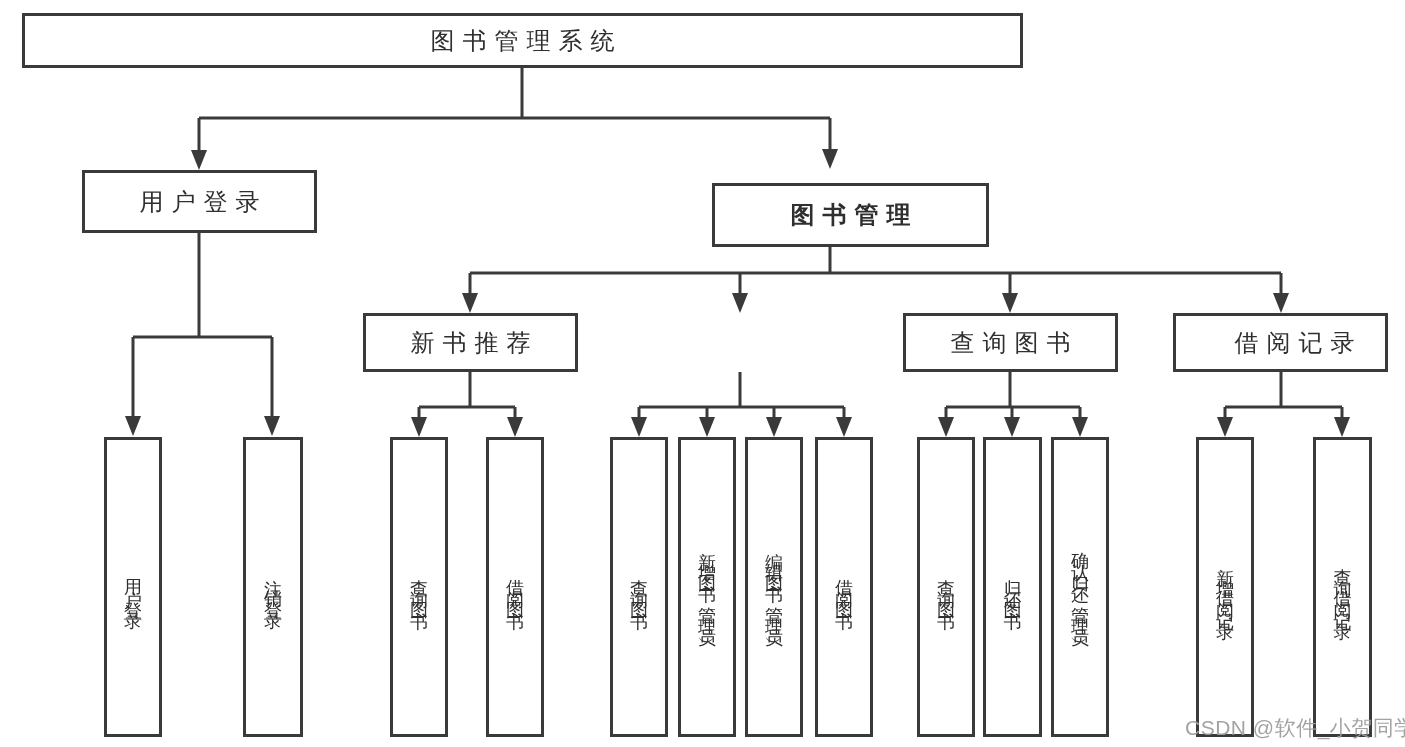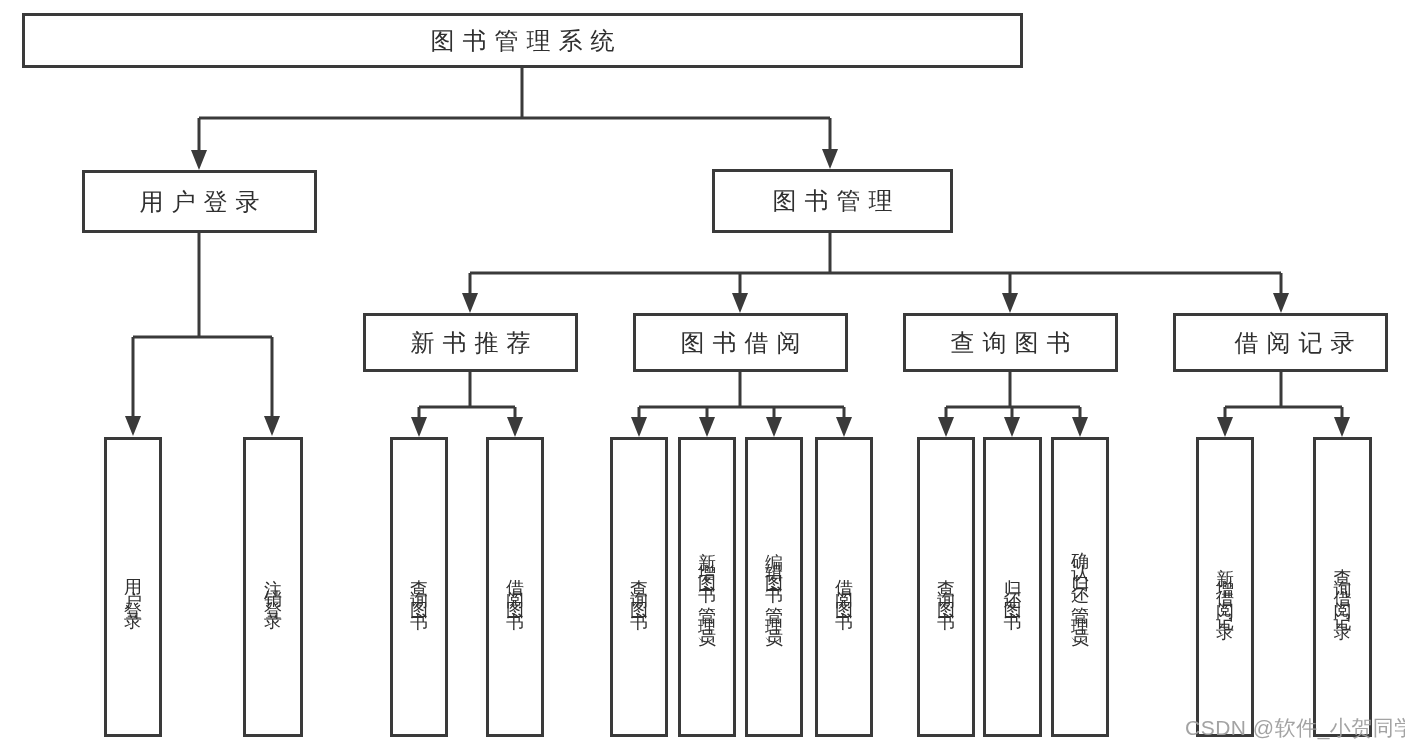--- a/index.html
+++ b/index.html
@@ -51,21 +51,21 @@
     text-orientation: mixed;
     font-size: 18px;
     line-height: 1;
     letter-spacing: 11px;
     white-space: nowrap;
     color: #2f2f2f;
   }
   
   #node-root       { left: 22px;   top: 13px;  width: 1001px; height: 55px; }
   #node-user-login { left: 82px;   top: 170px; width: 235px;  height: 63px; }
-  #node-book-mgmt  { left: 712px;  top: 169px; width: 241px;  height: 64px; }
+  #node-book-mgmt  { left: 712px;  top: 183px; width: 277px;  height: 64px; font-weight: bold; }
   .l2 { top: 313px; width: 215px; height: 59px; }
   #node-g0 { left: 363px; }
   #node-g1 { left: 633px; }
   #node-g2 { left: 903px; }
   #node-g3 { left: 1173px; padding-left: 28px; }
   
   #leaf-ul0 { left: 104px; }
   #leaf-ul1 { left: 243px; width: 60px; }
   #leaf-g0c0 { left: 390px; }
   #leaf-g0c1 { left: 486px; }
@@ -144,23 +144,20 @@
   <div class="hbox" id="node-user-login">
     <span>用户登录</span>
   </div>
   <div class="hbox" id="node-book-mgmt">
     <span>图书管理</span>
   </div>
 
   <div class="hbox l2" id="node-g0">
     <span>新书推荐</span>
   </div>
-  <div class="hbox l2" id="node-g1">
-    <span>图书借阅</span>
-  </div>
   <div class="hbox l2" id="node-g2">
     <span>查询图书</span>
   </div>
   <div class="hbox l2" id="node-g3">
     <span>借阅记录</span>
   </div>
 
   <div class="vbox" id="leaf-ul0">
     <span>用户登录</span>
   </div>

